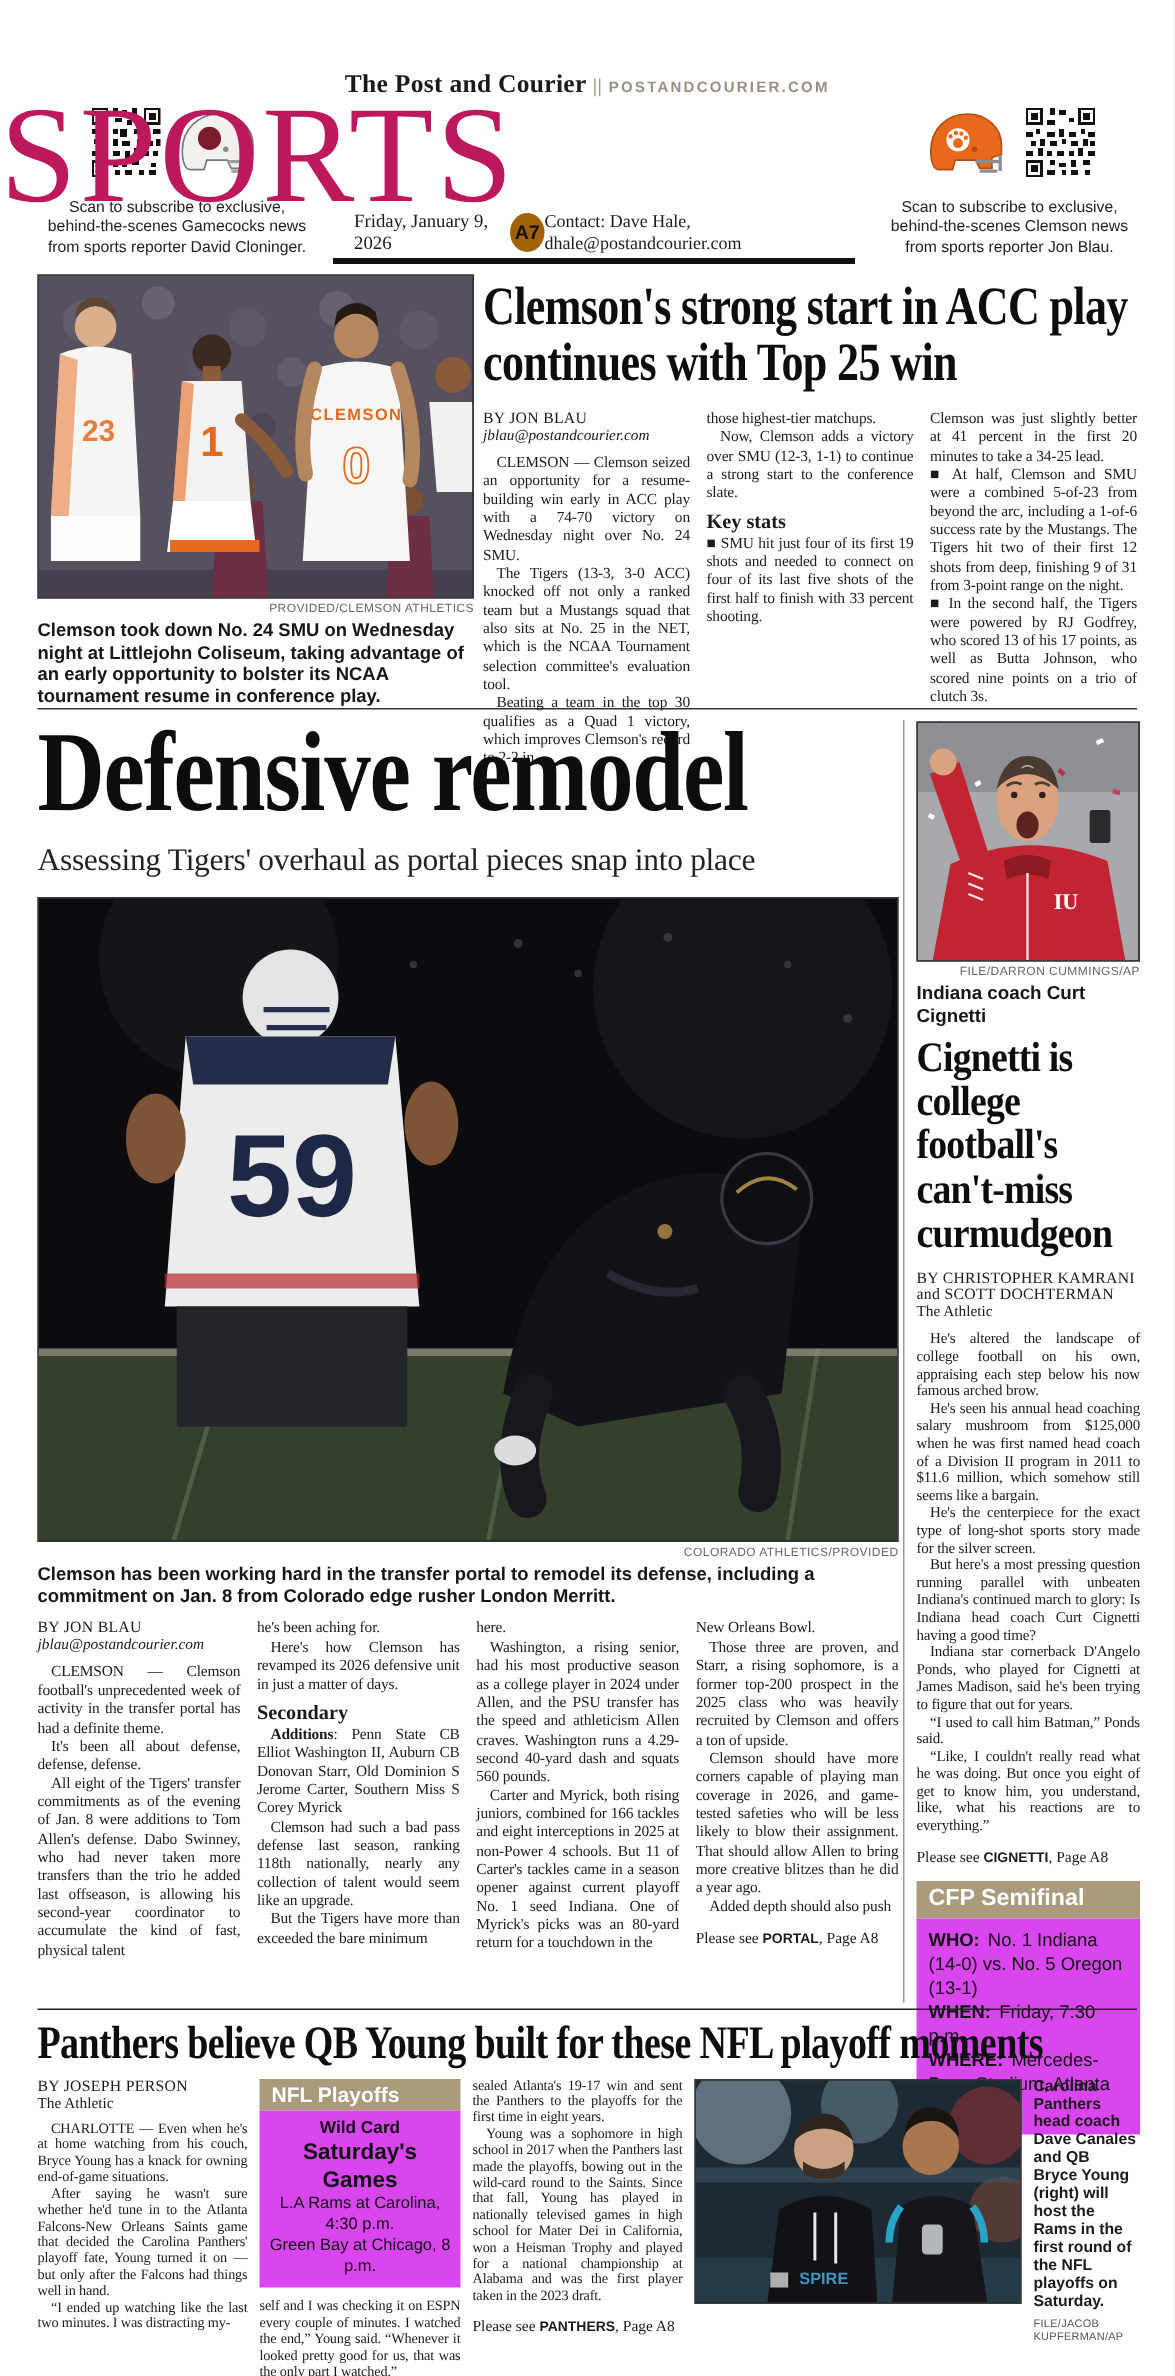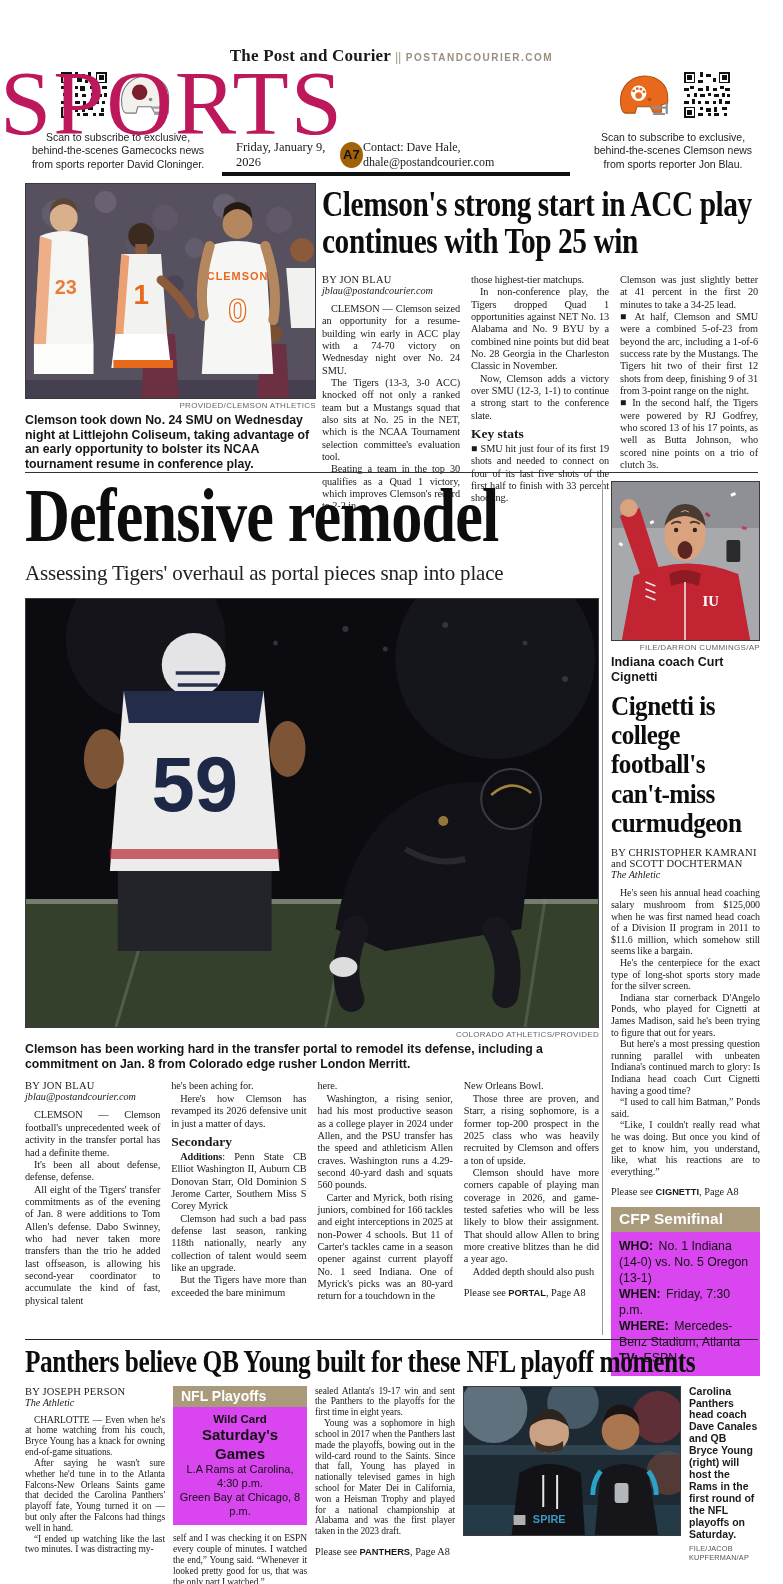--- a/index.html
+++ b/index.html
@@ -27,21 +27,21 @@
   .photo{border:1px solid #3a3a3a;background:#222;overflow:hidden;}
   .photo svg{display:block;width:100%;height:100%;}
   .credit{font-family:"Liberation Sans",sans-serif;font-size:8px;color:#666;text-align:right;
           letter-spacing:.3px;margin:2px 0 3px;}
   .caption{font-family:"Liberation Sans",sans-serif;font-weight:bold;font-size:12.3px;
            line-height:1.18;color:#161616;}
   .hl{font-weight:bold;color:#0d0d0d;}
   .cond{transform-origin:0 0;}
   .byline{font-size:10.5px;letter-spacing:.2px;}
   .bemail{font-style:italic;font-size:10.2px;margin:0 0 7px;}
-  .bsrc{font-style:italic;font-size:10.2px;margin:0 0 7px;}
+  .bsrc{font-size:10.2px;margin:0 0 7px;}
   .bt{font-size:10.3px;line-height:1.2;text-align:justify;letter-spacing:-0.1px;margin:0;}
   .bt.ind{text-indent:9px;}
   .subhead{font-size:13.5px;font-weight:bold;margin:4px 0 1px;}
   .cont{margin-top:9px;font-size:10.3px;}
   .cont b{font-family:"Liberation Sans",sans-serif;font-size:9.3px;}
   .cols{display:flex;gap:11px;}
   .col{flex:1;min-width:0;}
 
   
   .box-head{background:#a99a7c;color:#fff;font-family:"Liberation Sans",sans-serif;
@@ -210,21 +210,20 @@
     <div class="cols" style="margin-top:13px;">
       <div class="col">
         <div class="byline">BY JON BLAU</div>
         <div class="bemail">jblau@postandcourier.com</div>
         <p class="bt ind">CLEMSON — Clemson seized an opportunity for a resume-building win early in ACC play with a 74-70 victory on Wednesday night over No. 24 SMU.</p>
         <p class="bt ind">The Tigers (13-3, 3-0 ACC) knocked off not only a ranked team but a Mustangs squad that also sits at No. 25 in the NET, which is the NCAA Tournament selection committee's evaluation tool.</p>
         <p class="bt ind">Beating a team in the top 30 qualifies as a Quad 1 victory, which improves Clemson's record to 2-2 in</p>
       </div>
       <div class="col">
         <p class="bt">those highest-tier matchups.</p>
-        <p class="bt ind">In non-conference play, the Tigers dropped Quad 1 opportunities against NET No. 13 Alabama and No. 9 BYU by a combined nine points but did beat No. 28 Georgia in the Charleston Classic in November.</p>
         <p class="bt ind">Now, Clemson adds a victory over SMU (12-3, 1-1) to continue a strong start to the conference slate.</p>
         <div class="subhead">Key stats</div>
         <p class="bt">■ SMU hit just four of its first 19 shots and needed to connect on four of its last five shots of the first half to finish with 33 percent shooting.</p>
       </div>
       <div class="col">
         <p class="bt">Clemson was just slightly better at 41 percent in the first 20 minutes to take a 34-25 lead.</p>
         <p class="bt">■ At half, Clemson and SMU were a combined 5-of-23 from beyond the arc, including a 1-of-6 success rate by the Mustangs. The Tigers hit two of their first 12 shots from deep, finishing 9 of 31 from 3-point range on the night.</p>
         <p class="bt">■ In the second half, the Tigers were powered by RJ Godfrey, who scored 13 of his 17 points, as well as Butta Johnson, who scored nine points on a trio of clutch 3s.</p>
         <div class="cont">
           <span>Please see </span><b>CLEMSON</b><span>, Page A8</span>
@@ -352,26 +351,27 @@
         <path d="M60 42 q5 -4 10 -1 M79 41 q5 -3 10 1" stroke="#4a3b30" stroke-width="1.8" fill="none"></path>
         <path d="M70 30 q4 -3 8 0" stroke="#caa" stroke-width="1" fill="none"></path>
       </svg>
     </div>
     <div class="credit">FILE/DARRON CUMMINGS/AP</div>
     <div class="caption" style="font-size:12.5px;">Indiana coach Curt Cignetti</div>
     <div class="hl cond" style="width:166px;transform:scaleX(.9);font-size:28px;line-height:1.05;letter-spacing:-.6px;margin-top:6px;">Cignetti is college football's can't-miss curmudgeon</div>
     <div class="byline" style="margin-top:10px;">BY CHRISTOPHER KAMRANI</div>
     <div class="byline">and SCOTT DOCHTERMAN</div>
     <div class="bsrc">The Athletic</div>
+    <p class="bt ind">He's altered the landscape of college football on his own, appraising each step below his now famous arched brow.</p>
     <p class="bt ind">He's seen his annual head coaching salary mushroom from $125,000 when he was first named head coach of a Division II program in 2011 to $11.6 million, which somehow still seems like a bargain.</p>
     <p class="bt ind">He's the centerpiece for the exact type of long-shot sports story made for the silver screen.</p>
+    <p class="bt ind">But here's a most pressing question running parallel with unbeaten Indiana's continued march to glory: Is Indiana head coach Curt Cignetti having a good time?</p>
     <p class="bt ind">Indiana star cornerback D'Angelo Ponds, who played for Cignetti at James Madison, said he's been trying to figure that out for years.</p>
-    <p class="bt ind">But here's a most pressing question running parallel with unbeaten Indiana's continued march to glory: Is Indiana head coach Curt Cignetti having a good time?</p>
     <p class="bt ind">“I used to call him Batman,” Ponds said.</p>
-    <p class="bt ind">“Like, I couldn't really read what he was doing. But once you kind of get to know him, you understand, like, what his reactions are to everything.”</p>
+    <p class="bt ind">“Like, I couldn't really read what he was doing. But once you eight of get to know him, you understand, like, what his reactions are to everything.”</p>
     <div class="cont">
       <span>Please see </span><b>CIGNETTI</b><span>, Page A8</span>
     </div>
 
     <div style="margin-top:10px;">
       <div class="box-head">CFP Semifinal</div>
       <div class="box-body">
         <div class="box-row"><b>WHO:</b> <span>No. 1 Indiana (14-0) vs. No. 5 Oregon (13-1)</span></div>
         <div class="box-row"><b>WHEN:</b> <span>Friday, 7:30 p.m.</span></div>
         <div class="box-row"><b>WHERE:</b> <span>Mercedes-Benz Stadium, Atlanta</span></div>

